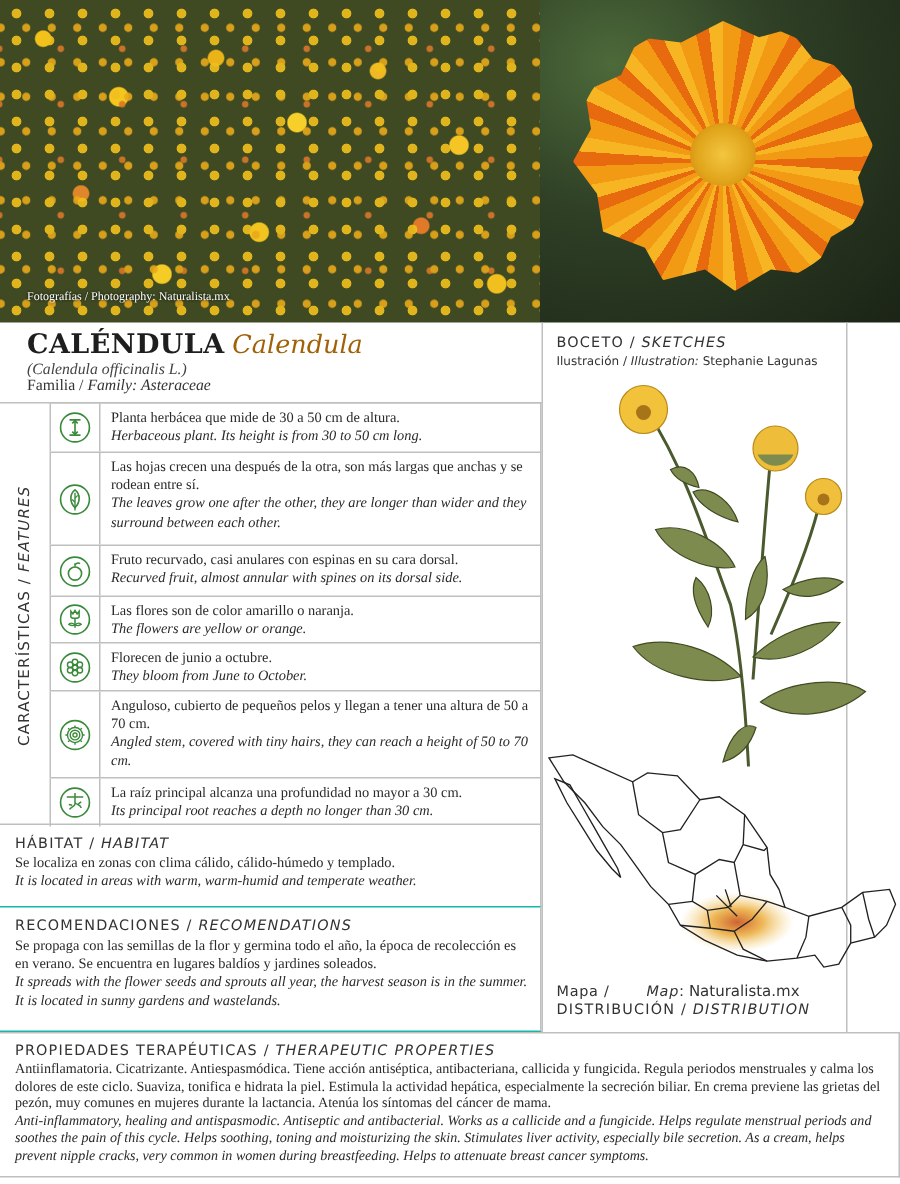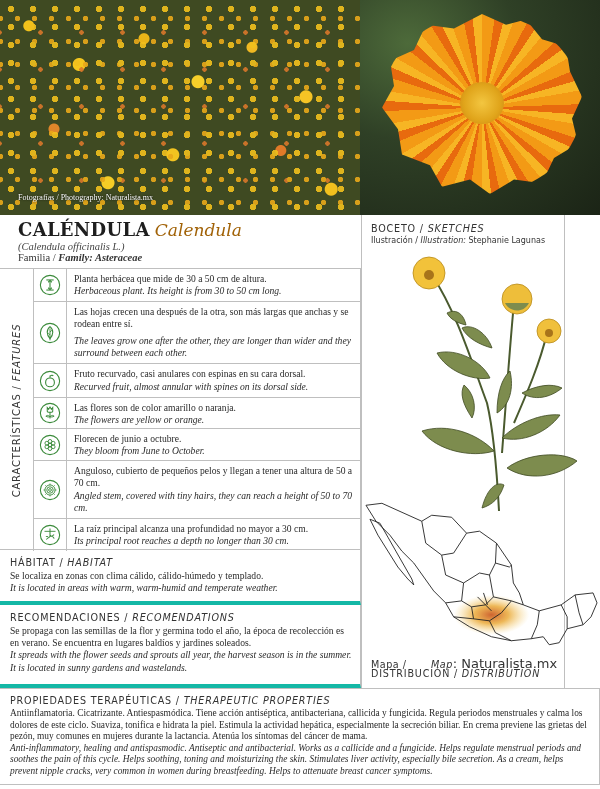--- a/index.html
+++ b/index.html
@@ -54,59 +54,59 @@
     position: absolute; left: 100px; top: 82px; width: 44px; height: 42px; border-radius: 50%;
     background: radial-gradient(circle, #f3c640 0%, #e0a41a 60%, #c97e12 100%);
   }
 
   
   .title-block { position: absolute; left: 18px; top: 219px; width: 340px; }
   .title-main { font-family: "DejaVu Serif", serif; font-weight: bold; font-size: 18px; color: #1e1e1e; letter-spacing: 0.3px; }
   .title-alt { font-family: "DejaVu Serif", serif; font-style: italic; font-weight: normal; font-size: 17px; color: #a16207; }
   .title-sci { font-family: "Liberation Serif", serif; font-style: italic; font-size: 10.5px; color: #444; margin-top: 1px; }
   .title-family { font-family: "Liberation Serif", serif; font-size: 10.5px; color: #333; }
-  .title-family i { font-style: italic; font-weight: bold; }
+  .title-family i { font-style: italic; }
 
   
   .features { position: absolute; left: 0; top: 268px; width: 361px; height: 282px; border: 1px solid #bfbfbf; border-left: none; }
   .features-label {
     position: absolute; left: 4px; top: 0; width: 26px; height: 282px;
     display: flex; align-items: center; justify-content: center;
   }
   .features-label span {
     transform: rotate(-90deg); white-space: nowrap;
     font-family: "DejaVu Sans", sans-serif; font-size: 10px; letter-spacing: 0.8px; color: #333;
   }
   .features-label i { font-style: italic; }
   .feat-table { position: absolute; left: 33px; top: -1px; width: 328px; }
   .feat-row { display: flex; border-top: 1px solid #bfbfbf; }
   .feat-row:first-child { border-top: 1px solid #bfbfbf; }
   .feat-icon-cell { width: 34px; border-left: 1px solid #bfbfbf; border-right: 1px solid #bfbfbf; display: flex; align-items: center; justify-content: center; }
   .feat-icon { width: 22px; height: 22px; }
-  .feat-text { padding: 4px 8px 4px 7px; font-family: "Liberation Serif", serif; font-size: 9.6px; line-height: 12.2px; color: #2a2a2a; flex: 1; display: flex; flex-direction: column; justify-content: space-between; }
+  .feat-text { padding: 4px 8px 4px 7px; font-family: "Liberation Serif", serif; font-size: 9.6px; line-height: 12.2px; color: #2a2a2a; flex: 1; display: flex; flex-direction: column; justify-content: flex-start; }
   .feat-text .en { font-style: italic; }
 
   
-  .section { position: absolute; left: 0; width: 361px; border-bottom: 4px solid #14b8a6; border-right: 1px solid #bfbfbf; padding: 7px 8px 0 10px; }
+  .section { position: absolute; left: 0; width: 361px; border-bottom: 1px solid #14b8a6; border-right: 1px solid #bfbfbf; padding: 7px 8px 0 10px; }
   .sec-title { font-family: "DejaVu Sans", sans-serif; font-size: 9.6px; letter-spacing: 0.8px; color: #333; margin-bottom: 2px; }
   .sec-title i { font-style: italic; }
   .sec-es { font-family: "Liberation Serif", serif; font-size: 9.6px; line-height: 12.2px; color: #2a2a2a; }
   .sec-en { font-family: "Liberation Serif", serif; font-style: italic; font-size: 9.6px; line-height: 12.2px; color: #2a2a2a; }
 
   
   .right-col { position: absolute; left: 361px; top: 215px; width: 204px; height: 473px; border-left: 1px solid #bfbfbf; border-right: 1px solid #bfbfbf; }
   .sketch-title { position: absolute; left: 9px; top: 8px; font-family: "DejaVu Sans", sans-serif; font-size: 9.6px; letter-spacing: 0.8px; color: #333; }
   .sketch-title i { font-style: italic; }
   .sketch-credit { position: absolute; left: 9px; top: 21px; font-family: "DejaVu Sans", sans-serif; font-size: 8px; color: #333; }
   .sketch-credit i { font-style: italic; }
   .sketch { position: absolute; left: 40px; top: 38px; width: 190px; height: 262px; }
   .map { position: absolute; left: 0px; top: 278px; width: 239px; height: 162px; }
   .map-credit { position: absolute; left: 9px; top: 441px; font-family: "DejaVu Sans", sans-serif; font-size: 9.6px; letter-spacing: 0.5px; color: #333; }
   .map-credit i { font-style: italic; margin-left: 21px; }
-  .map-credit .small { font-size: 13px; letter-spacing: 0; text-align: center; }
+  .map-credit .small { font-size: 10px; letter-spacing: 0; text-align: center; }
   .map-title { position: absolute; left: 9px; top: 453px; font-family: "DejaVu Sans", sans-serif; font-size: 9.6px; letter-spacing: 0.8px; color: #333; }
   .map-title i { font-style: italic; }
 
   
   .therapy { position: absolute; left: 0; top: 688px; width: 600px; height: 97px; border: 1px solid #bfbfbf; border-left: none; padding: 6px 8px 0 10px; }
   .therapy .sec-es, .therapy .sec-en { font-size: 9.4px; line-height: 11.6px; }
 </style>
 </head>
 <body>
 

